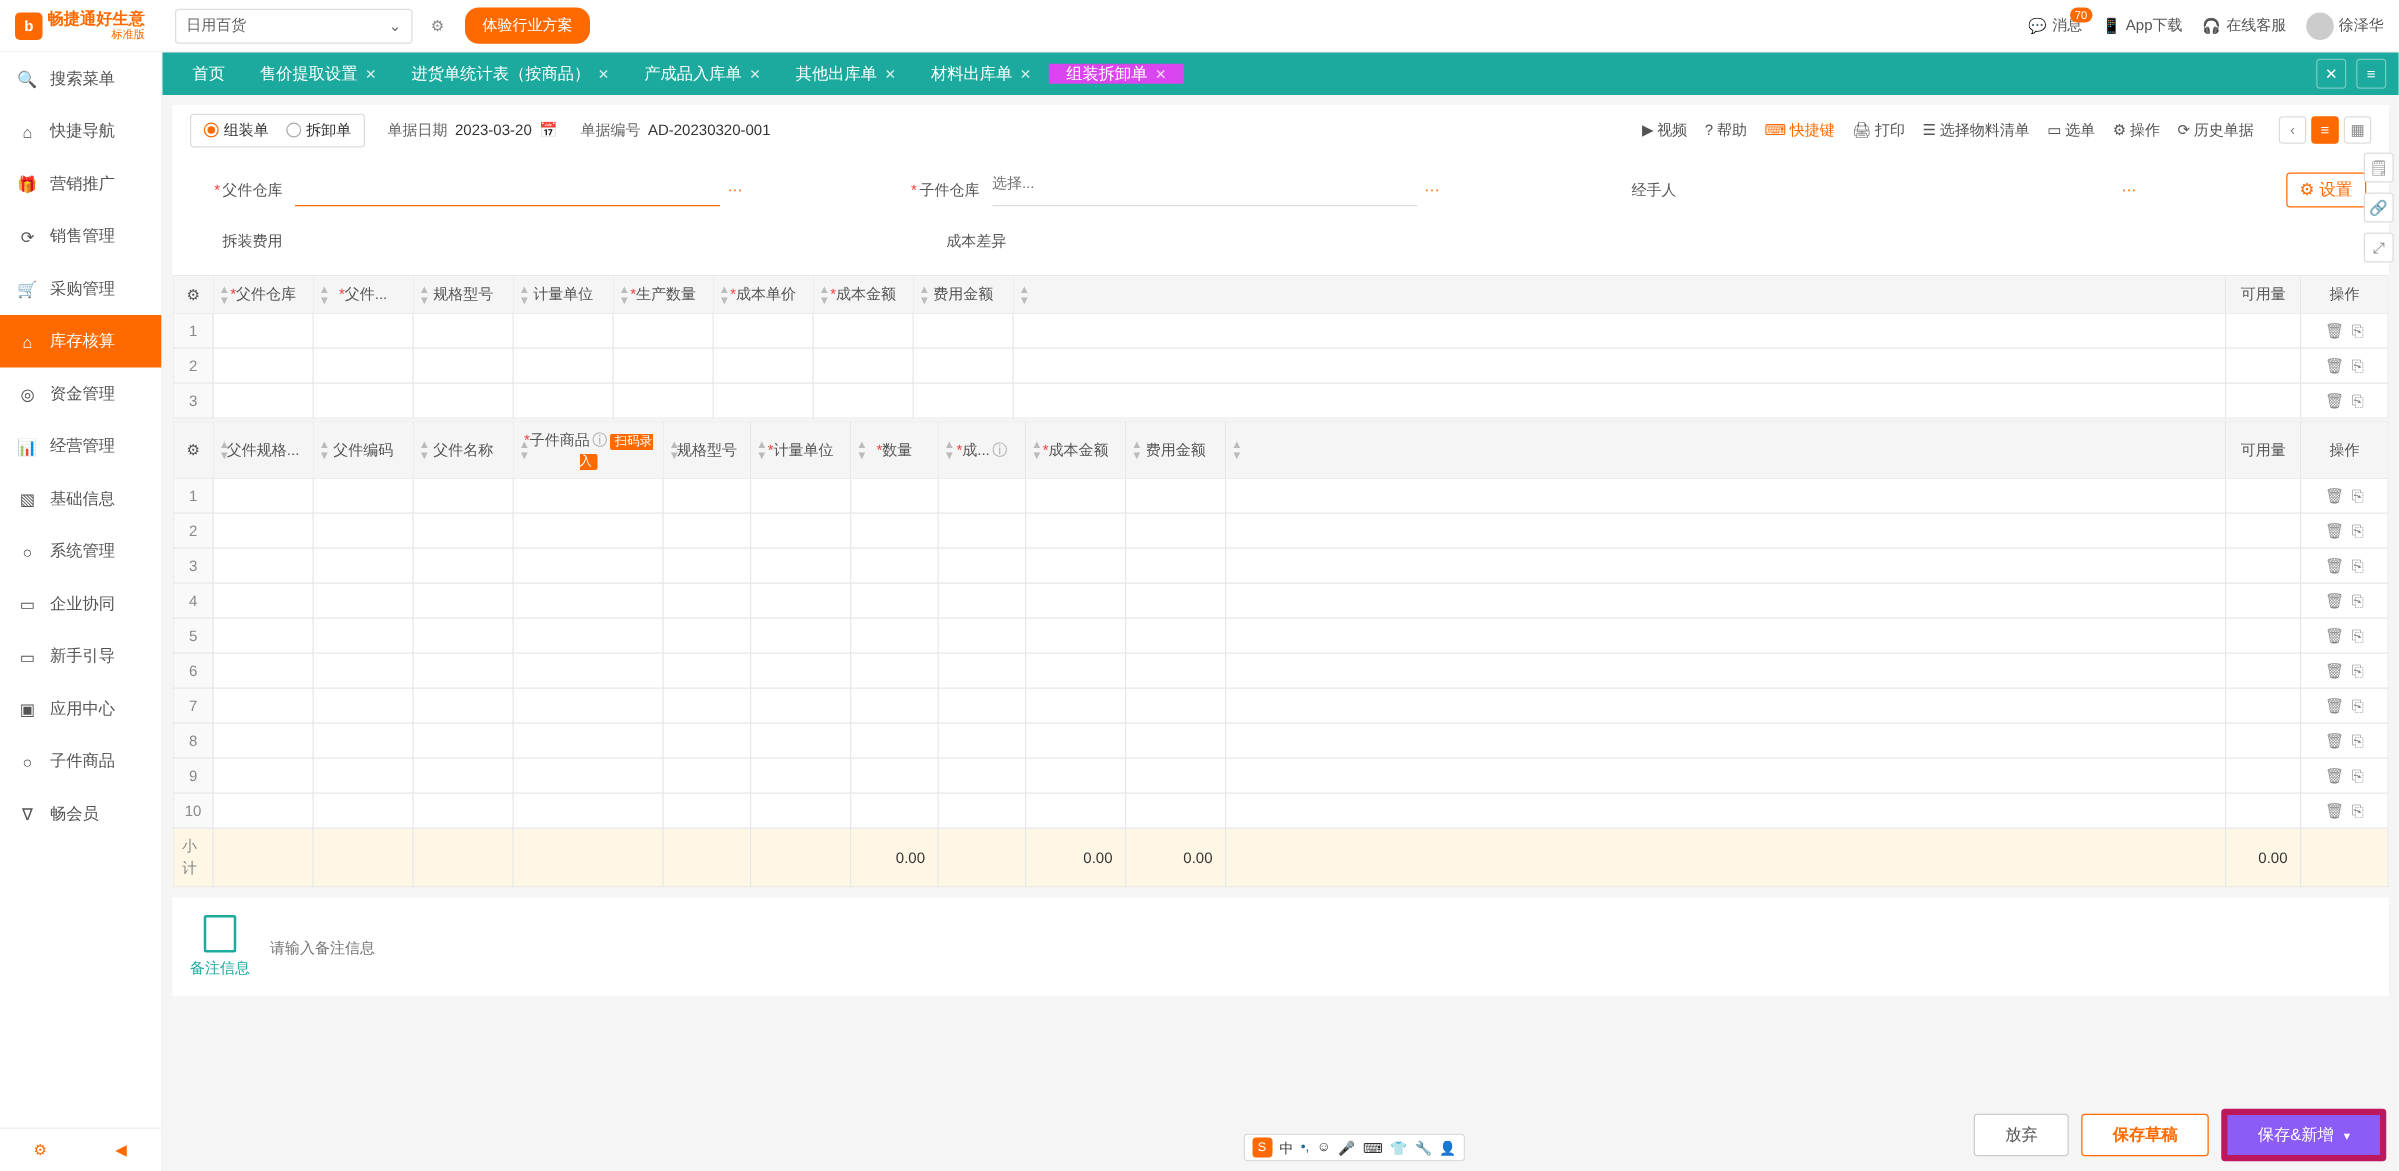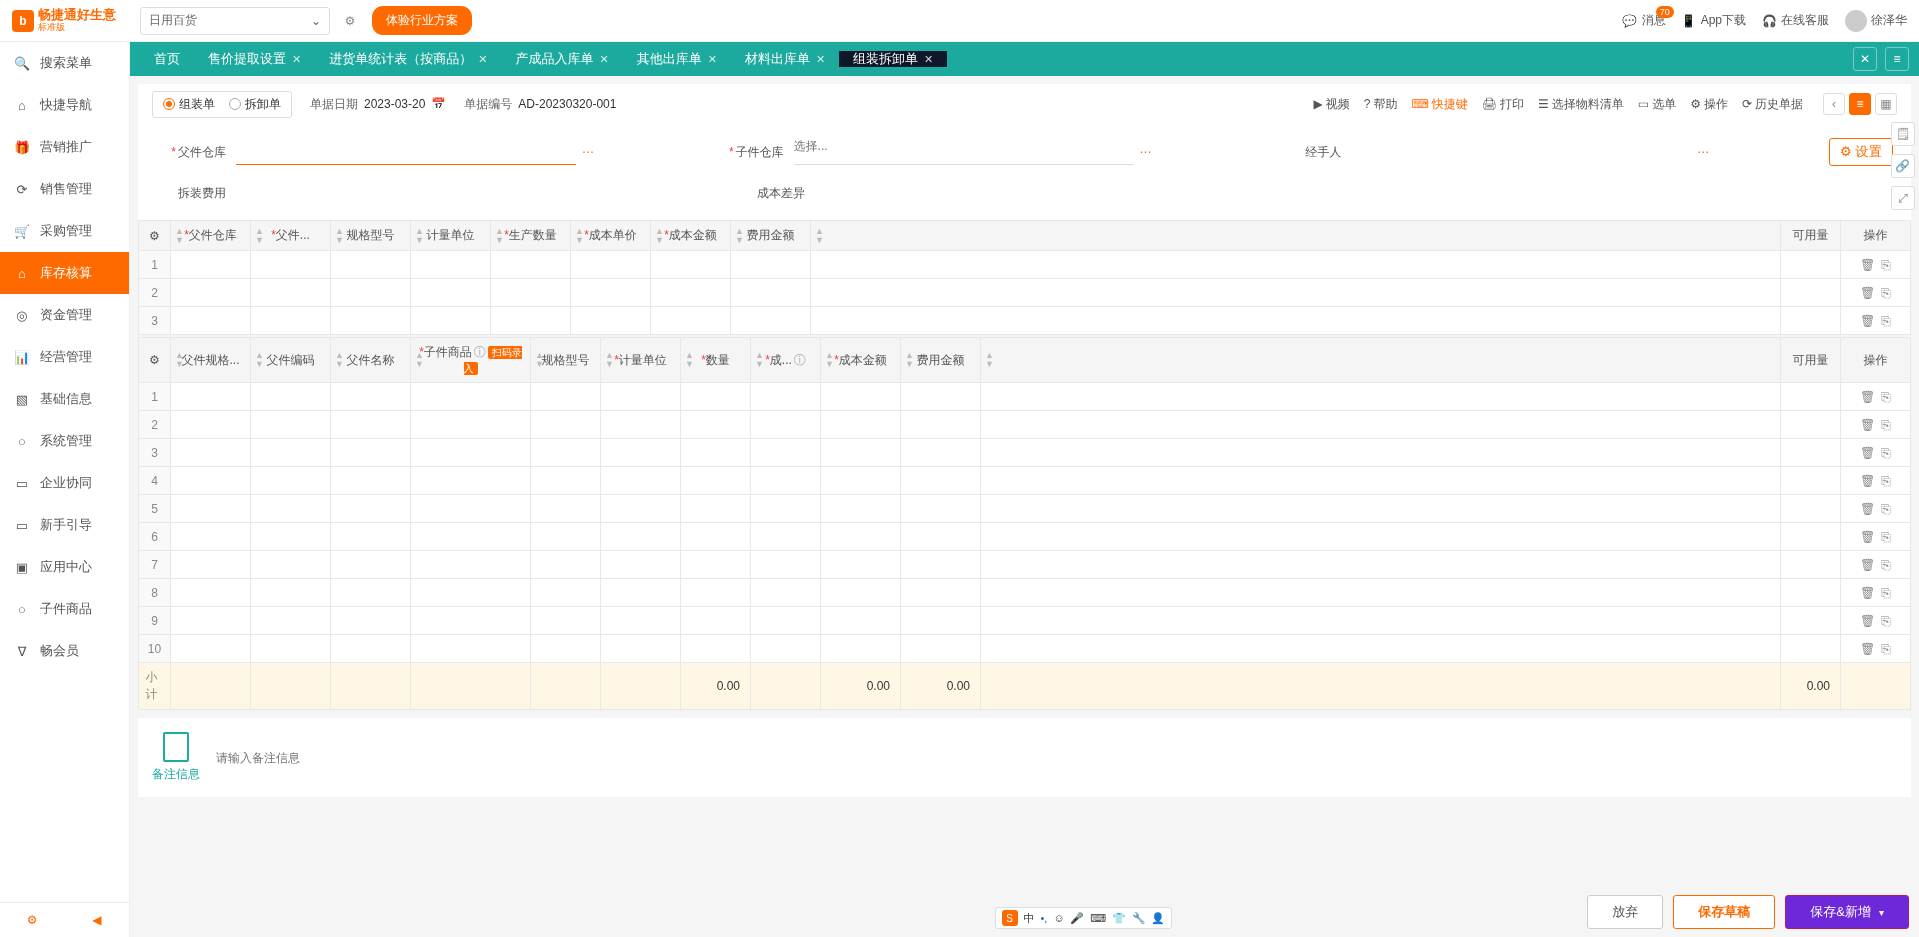--- a/index.html
+++ b/index.html
@@ -3,21 +3,21 @@
 <meta charset="utf-8">
 <style>
 * { margin: 0; padding: 0; box-sizing: border-box; }
 body { font-family: "Microsoft YaHei", Arial, sans-serif; font-size: 12px; color: #333; background: #fff; overflow: hidden; }
 
 
 .top-header { height: 42px; background: #fff; display: flex; align-items: center; padding: 0 12px; border-bottom: 1px solid #eee; }
 .logo-area { display: flex; align-items: center; width: 118px; }
 .logo-icon { width: 22px; height: 22px; background: #ff6a00; border-radius: 4px; display: flex; align-items: center; justify-content: center; color: #fff; font-weight: bold; margin-right: 4px; }
 .logo-text { font-size: 13px; color: #ff6a00; font-weight: bold; line-height: 1; }
-.logo-sub { font-size: 9px; color: #ff6a00; }
+.logo-sub { font-size: 9px; color: #ff6a00; text-align: right; }
 .dropdown-area { display: flex; align-items: center; margin-left: 10px; }
 .category-select { width: 190px; height: 28px; border: 1px solid #ddd; border-radius: 3px; padding: 0 8px; display: flex; align-items: center; justify-content: space-between; color: #666; cursor: pointer; }
 .gear-btn { width: 28px; height: 28px; display: flex; align-items: center; justify-content: center; color: #888; cursor: pointer; margin-left: 6px; }
 .orange-btn { background: #ff6a00; color: #fff; border: none; padding: 6px 14px; border-radius: 11px; cursor: pointer; margin-left: 8px; font-size: 12px; }
 .header-right { margin-left: auto; display: flex; align-items: center; gap: 16px; color: #555; }
 .header-right-item { display: flex; align-items: center; gap: 4px; cursor: pointer; position: relative; }
 .badge { position: absolute; top: -6px; right: -8px; background: #ff6a00; color: #fff; font-size: 9px; padding: 1px 4px; border-radius: 7px; }
 .avatar { width: 22px; height: 22px; background: #ccc; border-radius: 50%; }
 
 
@@ -28,21 +28,21 @@
 .sidebar-icon { width: 16px; display: inline-flex; align-items: center; justify-content: center; }
 .sidebar-footer { margin-top: auto; display: flex; border-top: 1px solid #eee; }
 .sidebar-footer > div { flex: 1; padding: 10px; text-align: center; color: #ff6a00; cursor: pointer; }
 
 
 .main { flex: 1; display: flex; flex-direction: column; background: #f5f5f5; position: relative; }
 
 
 .tabs { height: 34px; background: #1baa9d; display: flex; align-items: center; padding-left: 10px; color: #fff; }
 .tab { padding: 0 14px; height: 16px; display: flex; align-items: center; gap: 6px; cursor: pointer; font-size: 13px; }
-.tab.active { background: #0f172a; }
+.tab.active { background: #d946ef; }
 .tab-close { font-size: 11px; opacity: 0.8; }
 .tabs-right { margin-left: auto; display: flex; align-items: center; gap: 8px; padding-right: 10px; }
 .tabs-right-btn { width: 24px; height: 24px; border: 1px solid rgba(255,255,255,0.4); border-radius: 3px; display: flex; align-items: center; justify-content: center; cursor: pointer; }
 
 
 .toolbar { height: 40px; background: #fff; display: flex; align-items: center; padding: 0 14px; margin: 8px 8px 0 8px; }
 .radio-group { display: flex; gap: 14px; border: 1px solid #ddd; border-radius: 3px; padding: 4px 10px; }
 .radio-item { display: flex; align-items: center; gap: 4px; cursor: pointer; }
 .radio-circle { width: 12px; height: 12px; border: 1px solid #aaa; border-radius: 50%; display: inline-flex; align-items: center; justify-content: center; }
 .radio-circle.checked { border-color: #ff6a00; }
@@ -89,21 +89,21 @@
 .remark-area { margin: 8px; background: #fff; padding: 14px; display: flex; align-items: center; gap: 16px; }
 .remark-icon-box { display: flex; flex-direction: column; align-items: center; gap: 4px; color: #1baa9d; justify-content: space-between; }
 .remark-icon { width: 26px; height: 30px; border: 2px solid #1baa9d; border-radius: 2px; position: relative; }
 .remark-input { flex: 1; border: none; outline: none; color: #999; font-size: 12px; }
 
 
 .footer-bar { position: absolute; bottom: 0; right: 10px; display: flex; gap: 10px; padding: 8px 0; align-items: center; }
 .footer-btn { padding: 7px 24px; border-radius: 3px; cursor: pointer; font-size: 13px; }
 .btn-abandon { background: #fff; border: 1px solid #ccc; color: #555; }
 .btn-draft { background: #fff; border: 1px solid #ff6a00; color: #ff6a00; font-weight: bold; }
-.btn-save { background: #6d28d9; border: 1px solid #be185d; color: #fff; }
+.btn-save { background: #8b5cf6; border: 5px solid #be185d; color: #fff; }
 .btn-save::after { content: '▾'; margin-left: 8px; font-size: 10px; }
 
 
 .right-float { position: absolute; right: 0; top: 80px; width: 28px; display: flex; flex-direction: column; gap: 8px; }
 .float-btn { width: 24px; height: 24px; background: #fff; border: 1px solid #ddd; border-radius: 3px; display: flex; align-items: center; justify-content: center; color: #888; cursor: pointer; }
 
 
 .ime-bar { position: absolute; bottom: 8px; left: 50%; transform: translateX(-30px); display: flex; align-items: center; gap: 6px; background: #fff; padding: 2px 6px; border: 1px solid #ddd; border-radius: 3px; font-size: 11px; }
 .ime-icon { width: 16px; height: 16px; background: #ff6a00; border-radius: 3px; color: #fff; display: flex; align-items: center; justify-content: center; font-size: 10px; }
 </style>

